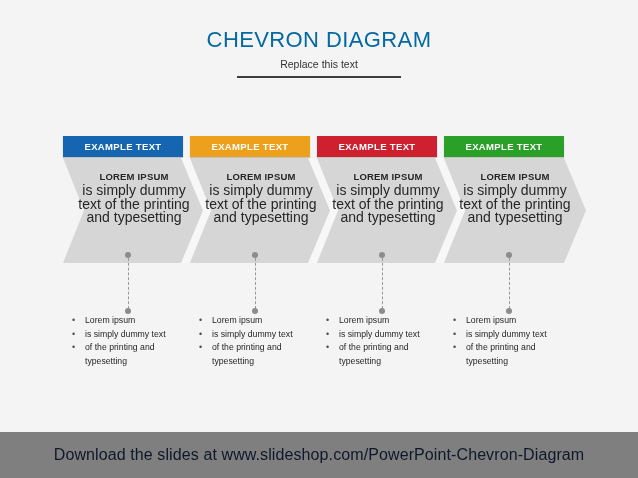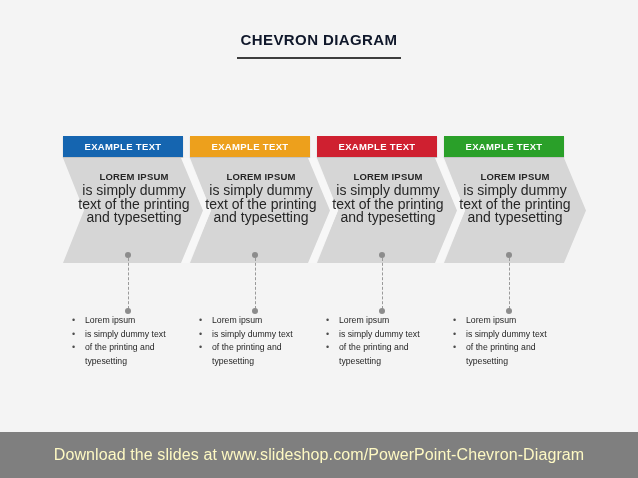--- a/index.html
+++ b/index.html
@@ -26,24 +26,24 @@
 
   
   .title-block {
     position: absolute;
     left: 0;
     top: 28px;
     width: 638px;
     text-align: center;
   }
   .slide-title {
-    font-size: 15px;
-    font-weight: 700;
+    font-size: 22px;
+    font-weight: 400;
     letter-spacing: 0.4px;
-    color: #0f172a;
+    color: #0369a1;
     line-height: 24px;
   }
   .slide-subtitle {
     margin-top: 6px;
     font-size: 10.5px;
     font-weight: 400;
     color: #333333;
     line-height: 13px;
   }
   .title-rule {
@@ -203,21 +203,21 @@
     left: 0;
     top: 432px;
     width: 638px;
     height: 46px;
     background: #7f7f7f;
     display: flex;
     align-items: center;
     justify-content: center;
   }
   .footer-text {
-    color: #fef9c3;
+    color: #0f172a;
     font-size: 16px;
     font-weight: 400;
     letter-spacing: 0.1px;
     white-space: nowrap;
     text-align: center;
   }
   .footer-topline {
     position: absolute;
     left: 0;
     top: 432px;
@@ -226,20 +226,21 @@
     background: #6f6f6f;
   }
 </style>
 </head>
 <body>
 
 <div class="slide">
 
   <div class="title-block">
     <div class="slide-title">CHEVRON DIAGRAM</div>
+    <div class="slide-subtitle">Replace this text</div>
     <div class="title-rule"></div>
   </div>
 
   <div class="chevron-row">
 
     <div class="chev-col c0">
       <div class="chev-body"></div>
       <div class="chev-sep"></div>
       <div class="chev-head" style="background:#1565b0">EXAMPLE TEXT</div>
       <div class="chev-text">

